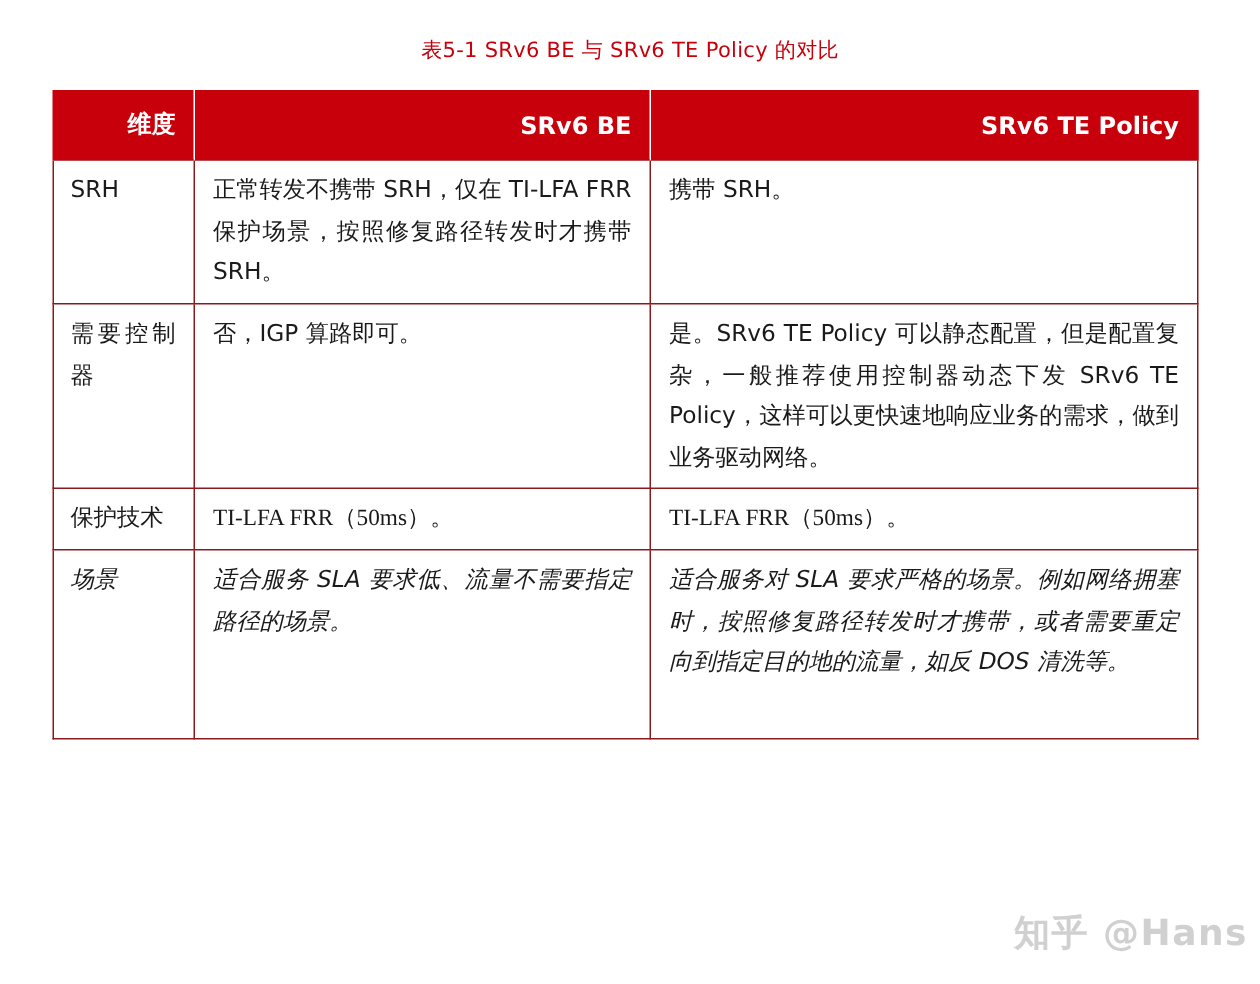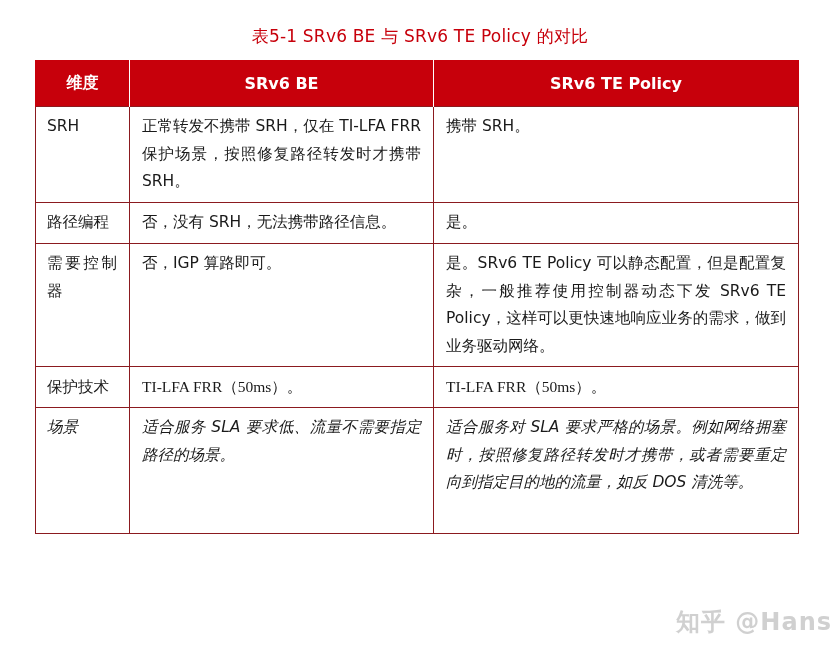--- a/index.html
+++ b/index.html
@@ -1,23 +1,23 @@
 <!DOCTYPE html>
 <html><head>
   <meta charset="utf-8">
   <style>
     html, body { margin: 0; padding: 0; background: #ffffff; }
     body { width: 840px; height: 656px; position: relative; overflow: hidden;
       font-family: "DejaVu Sans", "Liberation Sans", sans-serif; color: #1a1a1a; }
     .caption { position: absolute; left: 0; top: 25px; width: 840px; text-align: center;
-      color: #c7000b; font-size: 17px; letter-spacing: 0.2px; }
+      color: #c7000b; font-size: 14px; letter-spacing: 0.2px; }
     table { position: absolute; left: 35px; top: 60px; border-collapse: collapse;
       table-layout: fixed; width: 763px; }
     col.c1 { width: 94px; } col.c2 { width: 304px; } col.c3 { width: 365px; }
-    th { background: #c7000b; color: #ffffff; font-weight: bold; text-align: center;
+    th { background: #c7000b; color: #ffffff; font-weight: bold; text-align: right;
       font-size: 16px; height: 46px; padding: 0 12px; border-right: 1px solid #ffffff;
       border-left: 1px solid #c7000b; }
     th:last-child { border-right: 1px solid #c7000b; }
     td { border: 1px solid #8b1a1f; vertical-align: top; font-size: 15.5px;
       line-height: 27.5px; padding: 6px 12px 6px 12px; text-align: justify; }
     td.dim { padding-left: 11px; }
     tr.r1 td { height: 29px; } tr.r2 td { height: 28px; } tr.r3 td { height: 83px; }
     tr.r4 td { height: 28px; } tr.r5 td { height: 110px; } tr.r6 td { height: 28px; font-family: Liberation Serif, serif; }
     tr.r7 td { height: 113px; font-style: italic; }
     .watermark { position: absolute; left: 676px; top: 606px; font-size: 24px;
@@ -40,25 +40,20 @@
       <th>SRv6 BE</th>
       <th>SRv6 TE Policy</th>
     </tr>
   </thead>
   <tbody>
     <tr class="r3">
       <td class="dim">SRH</td>
       <td>正常转发不携带 SRH，仅在 TI-LFA FRR 保护场景，按照修复路径转发时才携带 SRH。</td>
       <td>携带 SRH。</td>
     </tr>
-    <tr class="r4">
-      <td class="dim">路径编程</td>
-      <td>否，没有 SRH，无法携带路径信息。</td>
-      <td>是。</td>
-    </tr>
     <tr class="r5">
       <td class="dim">需要控制器</td>
       <td>否，IGP 算路即可。</td>
       <td>是。SRv6 TE Policy 可以静态配置，但是配置复杂，一般推荐使用控制器动态下发 SRv6 TE Policy，这样可以更快速地响应业务的需求，做到业务驱动网络。</td>
     </tr>
     <tr class="r6">
       <td class="dim">保护技术</td>
       <td>TI-LFA FRR（50ms）。</td>
       <td>TI-LFA FRR（50ms）。</td>
     </tr>

